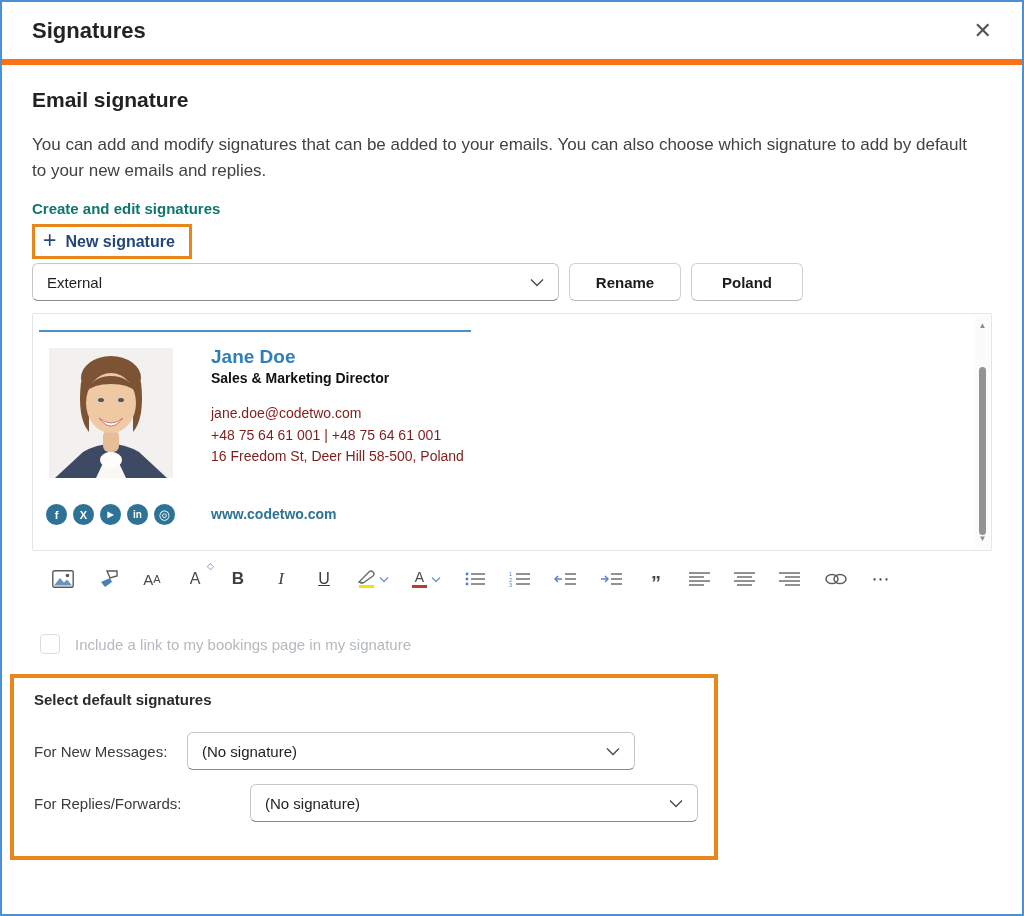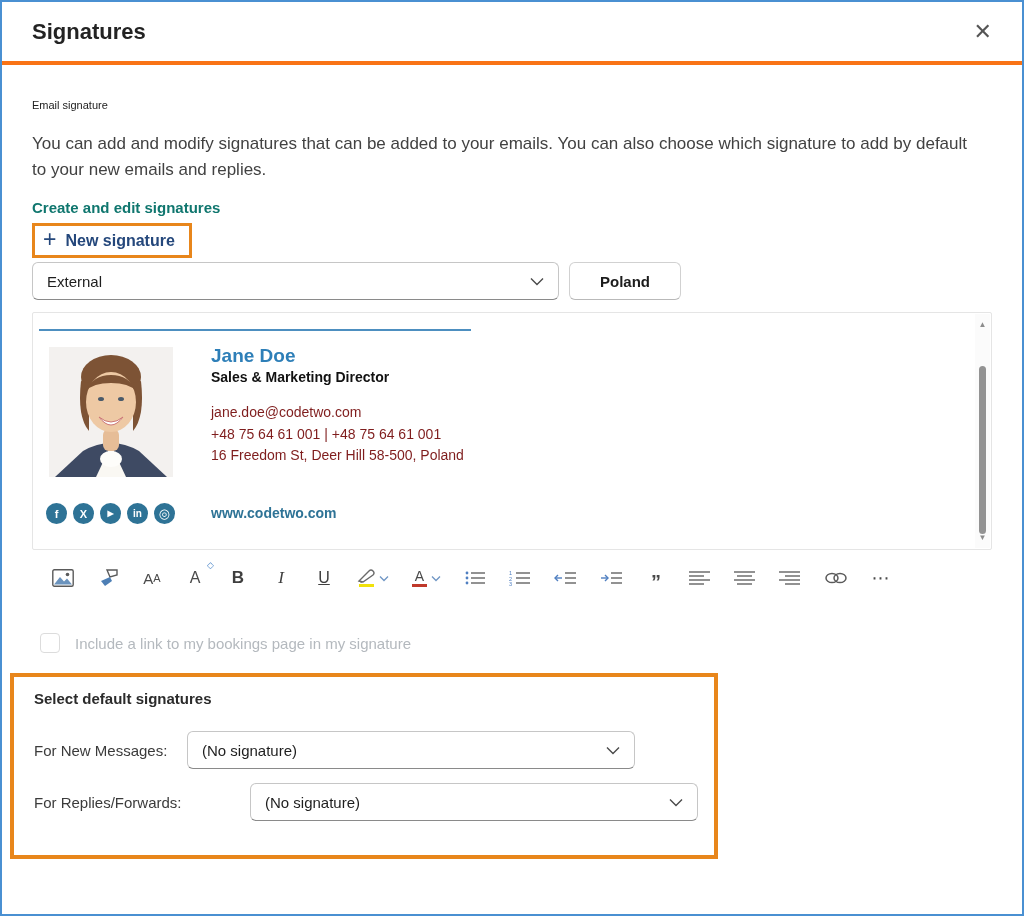--- a/index.html
+++ b/index.html
@@ -8,27 +8,27 @@
     font-family:"Liberation Sans", sans-serif;
     background:#fff;
     border:2px solid #4a90d2;
     position:relative;
     overflow:hidden;
     color:#222;
   }
   
   .dlg-header{
     height:63px; display:flex; align-items:center; justify-content:space-between;
-    padding:0 30px; border-bottom:4px solid #f97316;
+    padding:0 30px; border-bottom:6px solid #f97316;
   }
   .dlg-title{ font-size:22px; font-weight:700; color:#232323; }
   .close-btn{ font-size:22px; color:#555; cursor:pointer; line-height:1; font-weight:400; }
   
   .content{ padding:0 30px; }
-  .h-email{ margin-top:34px; font-size:11px; font-weight:400; color:#222; }
+  .h-email{ margin-top:23px; font-size:21px; font-weight:700; color:#222; }
   .desc{ margin-top:20px; font-size:17px; color:#424242; line-height:26px; max-width:950px; }
   .h-create{ margin-top:16px; font-size:15px; font-weight:700; color:#0f766e; }
   
   .newsig-callout{
     display:inline-flex; margin-top:7px; border:3px solid #e8861b; background:#fff;
   }
   .newsig-btn{
     display:flex; align-items:center; gap:9px; padding:4px 14px 4px 8px;
     background:#fff; border:none; cursor:pointer;
     color:#24477b; font-size:16px; font-weight:600; font-family:inherit;
@@ -131,20 +131,21 @@
   </div>
 
   
   <div class="sig-row">
     <div class="select-box">
       <span>External</span>
       <svg class="chev" viewBox="0 0 14 9">
           <polyline points="1,1.5 7,7.5 13,1.5"></polyline>
         </svg>
     </div>
+    <button class="btn">Rename</button>
     <button class="btn">Poland</button>
   </div>
 
   
   <div class="editor">
     <div class="blue-rule"></div>
 
     <svg class="photo" viewBox="0 0 124 130">
       <rect width="124" height="130" fill="#f3f1ef"></rect>
       <path d="M6 130 L34 104 Q62 88 90 104 L118 130 Z" fill="#3e4a63"></path>

